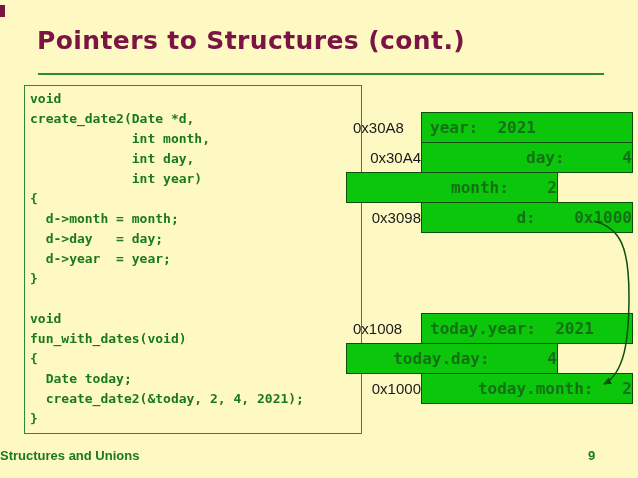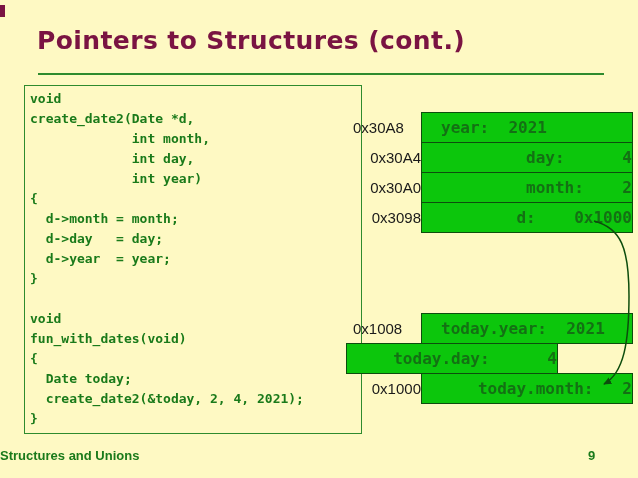--- a/index.html
+++ b/index.html
@@ -25,21 +25,21 @@
   #mem-bottom { top:313px; }
   .mem-row { display:flex; height:31px; }
   .mem-row + .mem-row { margin-top:-1px;text-align:right; }
   .addr {
     width:75px; box-sizing:border-box; padding-left:7px;
     font-size:15px; color:#1a1a1a; line-height:31px; white-space:nowrap;
   }
   .cell {
     width:212px; box-sizing:border-box; background:#0cc60c; border:1px solid #0d4d0d;
     font-family:"DejaVu Sans Mono", monospace; font-size:16px; font-weight:bold;
-    color:#147014; line-height:29px; padding-left:19px; white-space:pre;
+    color:#147014; line-height:29px; padding-left:8px; white-space:pre;
   }
   .arrow-layer { position:absolute; left:0; top:0; pointer-events:none; }
   .footer-label {
     position:absolute; left:0; top:448px; width:638px; text-align:left;
     font-size:13px; font-weight:bold; color:#1a7a1a;
   }
   .page-number {
     position:absolute; left:588px; top:448px;
     font-size:13px; font-weight:bold; color:#1a7a1a;
   }
@@ -75,21 +75,20 @@
   <div class="memdiag" id="mem-top">
     <div class="mem-row">
       <span class="addr">0x30A8</span>
       <span class="cell">year:  2021</span>
     </div>
     <div class="mem-row">
       <span class="addr">0x30A4</span>
       <span class="cell">day:      4</span>
     </div>
     <div class="mem-row">
-      <span class="addr">0x30A0</span>
       <span class="cell">month:    2</span>
     </div>
     <div class="mem-row">
       <span class="addr">0x3098</span>
       <span class="cell">d:    0x1000</span>
     </div>
   </div>
 
   <div class="memdiag" id="mem-bottom">
     <div class="mem-row">

